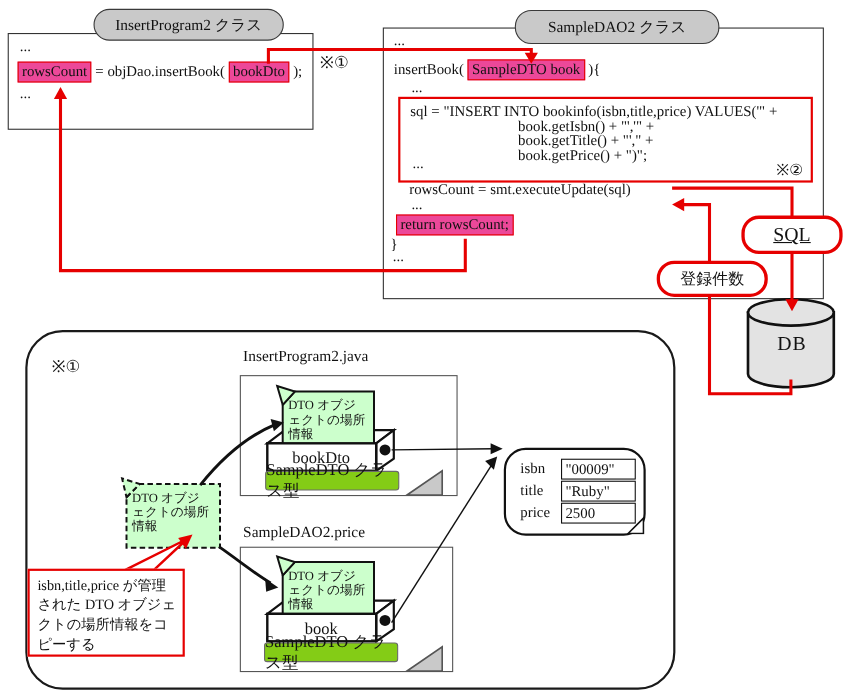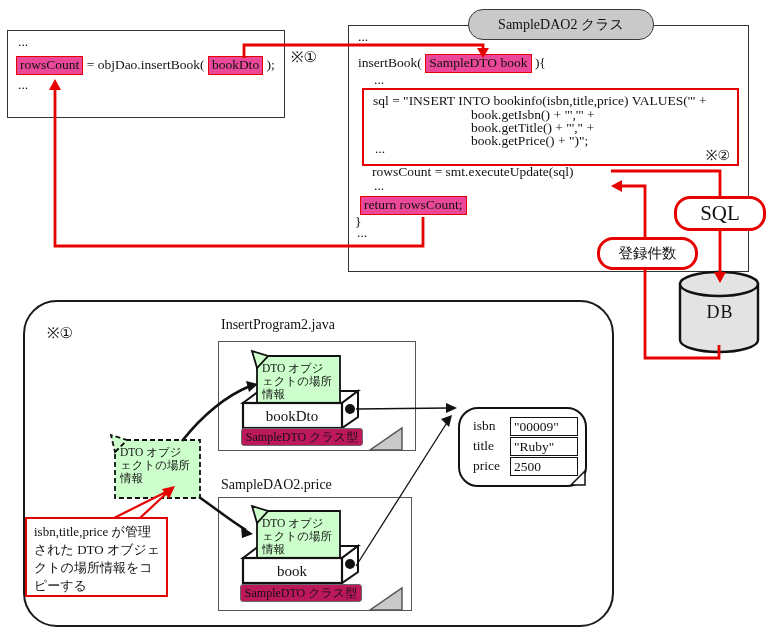--- a/index.html
+++ b/index.html
@@ -12,22 +12,22 @@
   .frame{background:#fff;border:1.3px solid #333;}
   .code{font-size:13.5px;line-height:1.3;white-space:pre;}
   .tok-red{display:inline-block;border:1.7px solid #e60000;padding:0 3px;line-height:1.25;background:#ec4899;}
   .pill{background:#c9c9c9;border:1.6px solid #3a3a3a;border-radius:15px;
         display:flex;align-items:center;justify-content:center;font-size:14px;}
   .rpill{background:#fff;border:3px solid #e60000;border-radius:16px;
         display:flex;align-items:center;justify-content:center;}
   .marker{font-size:15px;}
   .filelabel{font-size:14px;}
   .javabox{background:#fff;border:1.5px solid #555;}
-  .typelabel{background:#be185d;border:1.3px solid #6a6a6a;border-radius:3px;
-        font-size:12px;display:flex;align-items:center;justify-content:center;}
+  .typelabel{background:#84cc16;border:1.3px solid #6a6a6a;border-radius:3px;
+        font-size:15px;display:flex;align-items:center;justify-content:center;}
   .sqlbox{border:2.5px solid #e60000;background:transparent;}
   .biground{background:#fff;border:2px solid #1a1a1a;border-radius:34px;}
   .tbl{background:#fff;border:2px solid #111;}
   .tbl .key{position:absolute;font-size:13.5px;}
   .tbl .val{position:absolute;border:1.5px solid #111;font-size:13.5px;height:17px;
         line-height:17px;padding:0 3px;white-space:pre;background:#fff;width:60px;}
   .callout{background:#fff;border:2.5px solid #e60000;font-size:13px;line-height:1.38;
         padding:4px 4px 4px 7px;}
   .svgt{font-family:"Liberation Serif","DejaVu Serif",serif;font-size:11.5px;fill:#111;}
   .svgt-big{font-family:"Liberation Serif","DejaVu Serif",serif;font-size:15px;fill:#111;}
@@ -159,23 +159,24 @@
       <path d="M611,171 L720,171 L720,274" fill="none" stroke="#e60000" stroke-width="2.8"></path>
       <polygon points="720,283 714,272 726,272" fill="#e60000"></polygon>
     </g>
 
     <g>
       <path d="M719,345 L719,358 L645,358 L645,186 L619,186" fill="none" stroke="#e60000" stroke-width="2.8"></path>
       <polygon points="611,186 622,180 622,192" fill="#e60000"></polygon>
     </g>
   </svg>
 
+  <div class="abs pill z3" style="left:85px;top:8px;width:171px;height:27px;">InsertProgram2 クラス</div>
   <div class="abs pill z3" style="left:468px;top:9px;width:184px;height:29px;">SampleDAO2 クラス</div>
 
-  <div class="abs rpill z3" style="left:674px;top:196px;width:86px;height:29px;font-size:21px;">SQL</div>
+  <div class="abs rpill z3" style="left:674px;top:196px;width:86px;height:29px;font-size:18px;text-decoration:underline;">SQL</div>
   <div class="abs rpill z3" style="left:597px;top:237px;width:95px;height:27px;font-size:14.5px;">登録件数</div>
   <div class="abs z3" style="left:678px;top:302px;width:84px;text-align:center;font-size:18px;letter-spacing:1px;">DB</div>
 
   <div class="abs typelabel z3" style="left:241px;top:428px;width:120px;height:16px;">SampleDTO クラス型</div>
   <div class="abs typelabel z3" style="left:240px;top:584px;width:120px;height:16px;">SampleDTO クラス型</div>
 
   <div class="abs tbl z3" style="left:458px;top:407px;width:125px;height:76px;border-radius:20px;">
     <span class="key" style="left:13px;top:9px;">isbn</span>
     <span class="val" style="left:50px;top:8px;">"00009"</span>
     <span class="key" style="left:13px;top:29px;">title</span>

